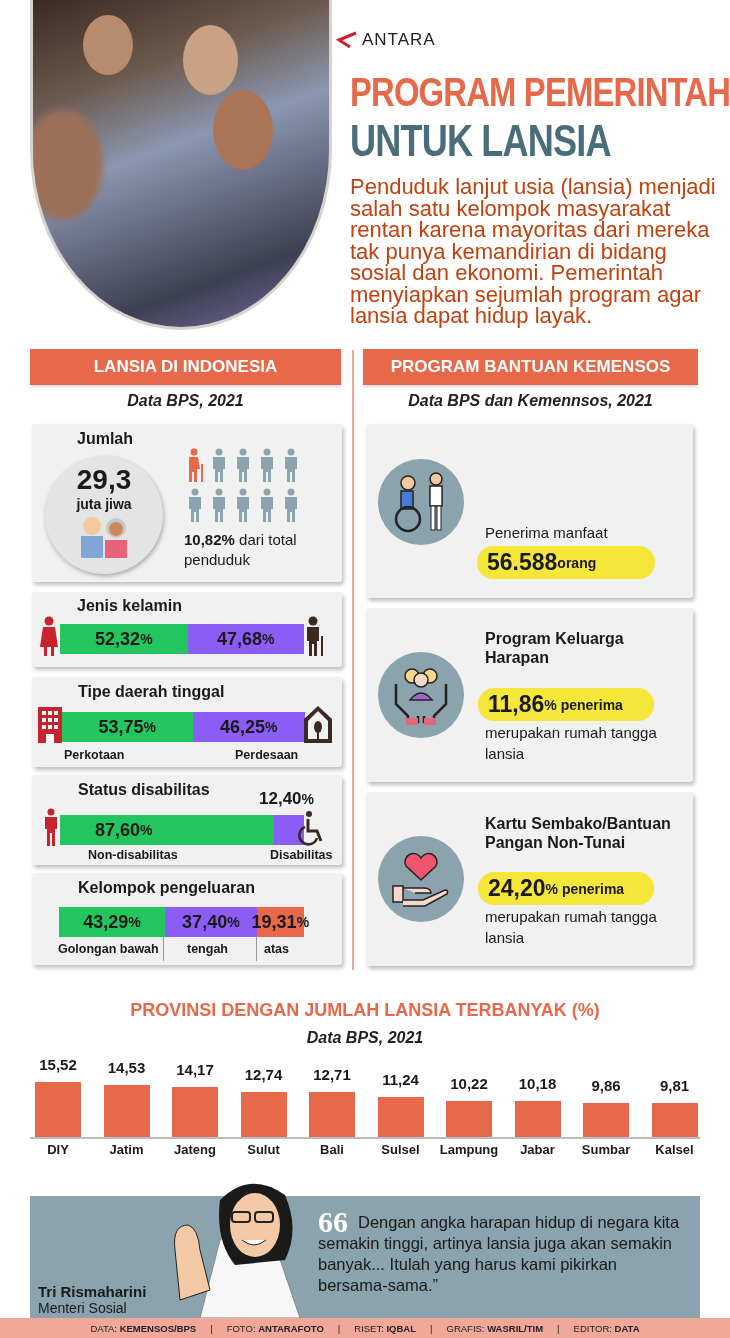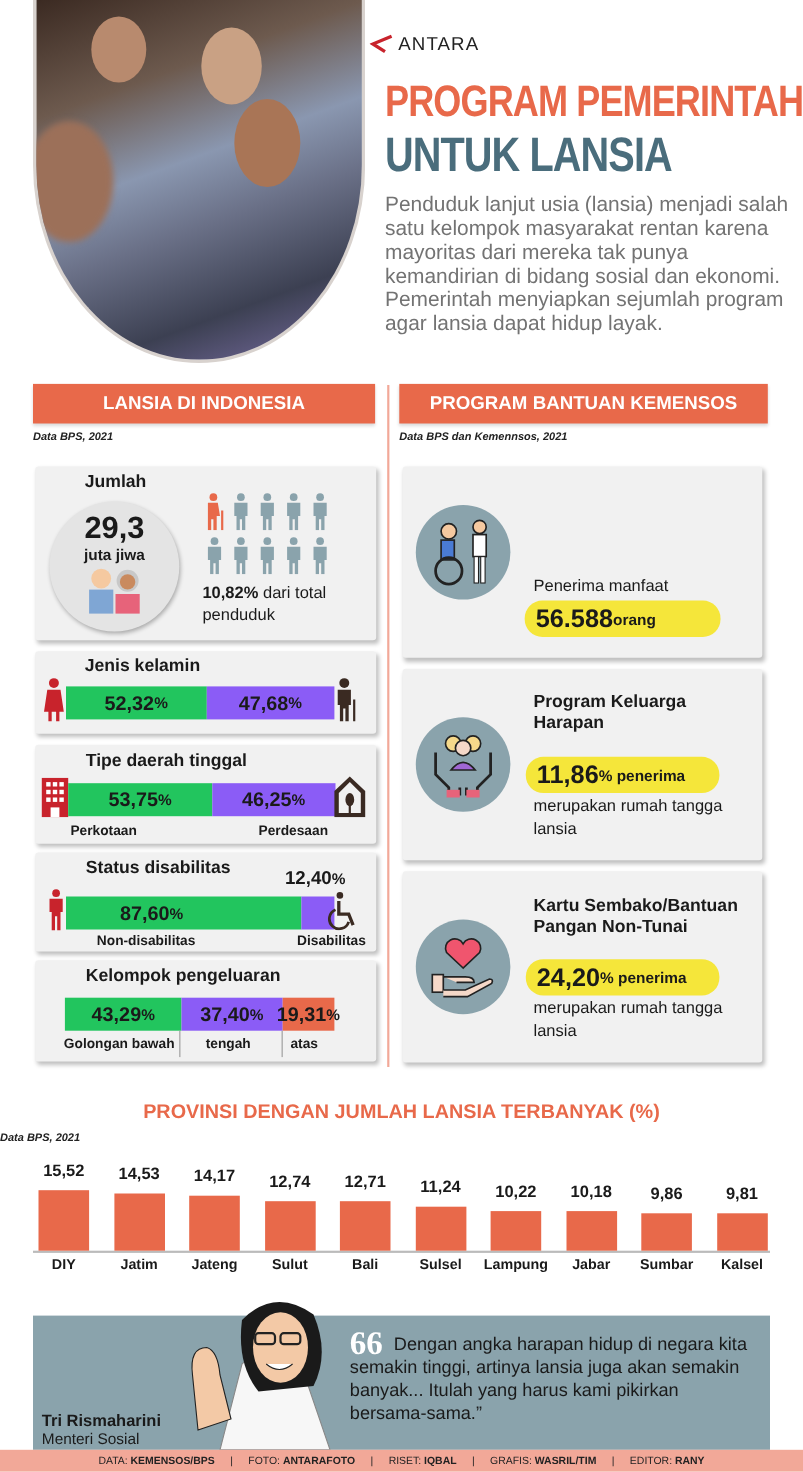--- a/index.html
+++ b/index.html
@@ -3,23 +3,23 @@
 <meta charset="utf-8">
 <style>
 *{box-sizing:border-box;margin:0;padding:0}
 body{width:730px;height:1338px;background:#fff;font-family:"Liberation Sans",sans-serif;position:relative;overflow:hidden;color:#1a1a1a}
 .abs{position:absolute}
 .photo{left:30px;top:0;width:302px;height:330px;border-radius:0 0 151px 151px / 0 0 180px 180px;background:linear-gradient(160deg,#3b2a22 0%,#6d5a4e 25%,#8a97b0 45%,#6a7087 60%,#3c4052 80%,#7b6fa6 100%);border:3px solid #d8d2ce;border-top:none;overflow:hidden}
 .photo .head{position:absolute;border-radius:50%;background:#b88a6e}
 .logo{left:336px;top:30px;display:flex;align-items:center;gap:4px;font-size:17px;letter-spacing:1px;color:#222}
 .title1{left:350px;top:70px;font-family:"Liberation Sans",sans-serif;font-weight:bold;font-size:40px;color:#e8694a;letter-spacing:-1px;transform:scaleX(0.82);transform-origin:left;white-space:nowrap}
 .title2{left:350px;top:116px;font-weight:bold;font-size:44px;color:#4a6d7c;letter-spacing:-1px;transform:scaleX(0.82);transform-origin:left;white-space:nowrap}
-.intro{left:350px;top:176px;width:370px;font-size:19px;line-height:21.5px;color:#737373}
+.intro{left:350px;top:176px;width:370px;font-size:22px;line-height:21.5px;color:#c2410c}
 .sechead{height:36px;background:#e8694a;color:#fff;font-weight:bold;font-size:17px;display:flex;align-items:center;justify-content:center;box-shadow:0 2px 3px rgba(0,0,0,.15)}
-.src{font-style:italic;font-weight:bold;font-size:10px;text-align:left;color:#222}
+.src{font-style:italic;font-weight:bold;font-size:16px;text-align:center;color:#222}
 .card{background:#f1f1f1;box-shadow:2px 3px 4px rgba(0,0,0,.25);border-radius:3px}
 .divider{left:352px;top:350px;width:2px;height:620px;background:#f2a898}
 .ctitle{font-weight:bold;font-size:16px}
 .bar{display:flex;height:30px;font-weight:bold;font-size:18px}
 .bar div{display:flex;align-items:center;justify-content:center}
 .pink{background:#22c55e}
 .grey{background:#8b5cf6}
 .orange{background:#e8694a}
 .lbl{font-size:12.5px;font-weight:bold}
 .yellow{background:#f5e63a;border-radius:16px;display:flex;align-items:center;padding:0 10px}
@@ -178,21 +178,21 @@
 </div>
 
 <div class="abs card" style="left:32px;top:775px;width:310px;height:90px">
   <div class="abs ctitle" style="left:46px;top:6px">Status disabilitas</div>
   <div class="abs" style="left:227px;top:14px;font-weight:bold;font-size:17px"><span>12,40</span><small style="font-size:14px">%</small></div>
   <svg class="abs" style="left:10px;top:33px" width="18" height="38" viewBox="0 0 18 38">
       <circle cx="9" cy="4" r="3.5" fill="#c8232c"></circle>
       <path d="M3 9 h12 v12 h-2 v17 h-3 v-13 h-2 v13 h-3 v-17 h-2z" fill="#c8232c"></path>
     </svg>
   <div class="abs bar" style="left:28px;top:40px;width:244px">
-    <div class="pink" style="width:87.6%;justify-content:flex-start;padding-left:49px">
+    <div class="pink" style="width:87.6%;justify-content:flex-start;padding-left:35px">
         <span>87,60</span>
         <small style="font-size:14px">%</small>
       </div>
     <div class="grey" style="width:12.4%"></div>
   </div>
   <svg class="abs" style="left:266px;top:35px" width="28" height="36" viewBox="0 0 28 36">
       <circle cx="11" cy="4" r="3" fill="#3a2a22"></circle>
       <path d="M10 9 v12 h9 l4 10" fill="none" stroke="#3a2a22" stroke-width="3"></path>
       <path d="M7 17 a9 9 0 1 0 12 11" fill="none" stroke="#3a2a22" stroke-width="2.5"></path>
     </svg>
@@ -334,14 +334,14 @@
 
 <div class="abs footer">
   <span><span>DATA: </span><b>KEMENSOS/BPS</b></span>
     <span>|</span>
   <span><span>FOTO: </span><b>ANTARAFOTO</b></span>
     <span>|</span>
   <span><span>RISET: </span><b>IQBAL</b></span>
     <span>|</span>
   <span><span>GRAFIS: </span><b>WASRIL/TIM</b></span>
     <span>|</span>
-  <span><span>EDITOR: </span><b>RANY</b></span>
+  <span><span>EDITOR: </span><b>DATA</b></span>
 </div>
 
 </body></html>

